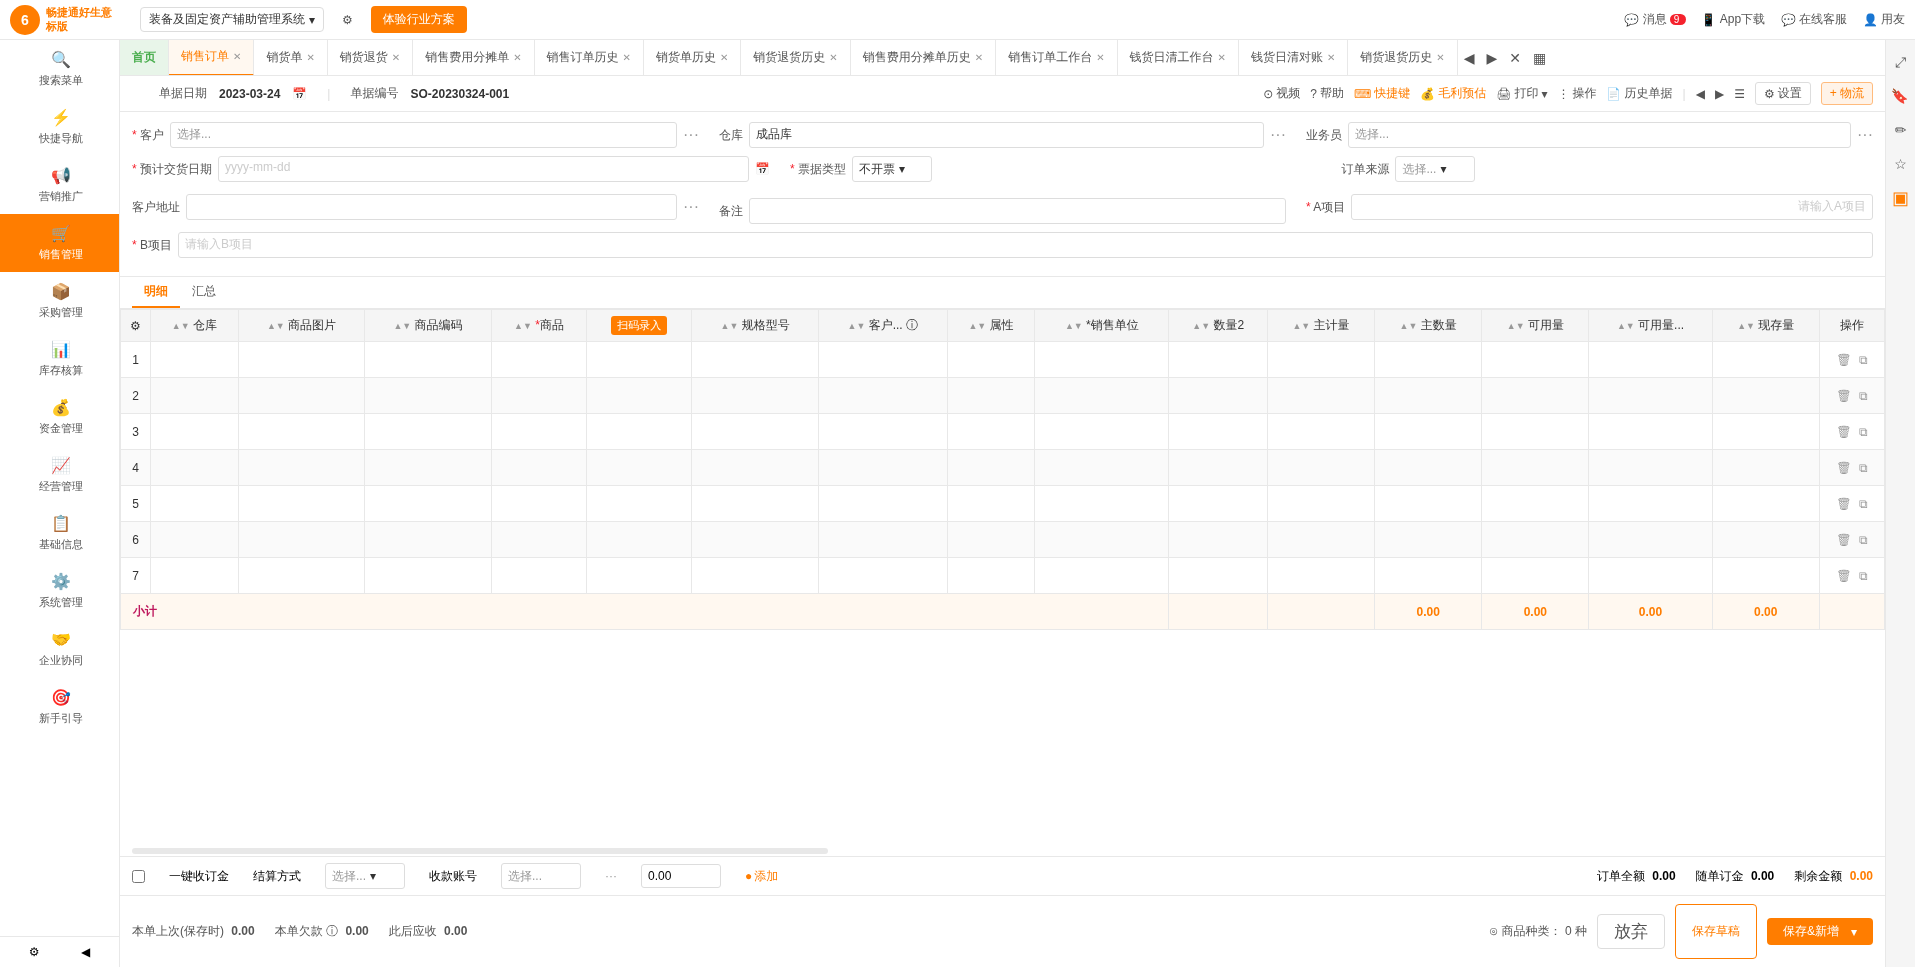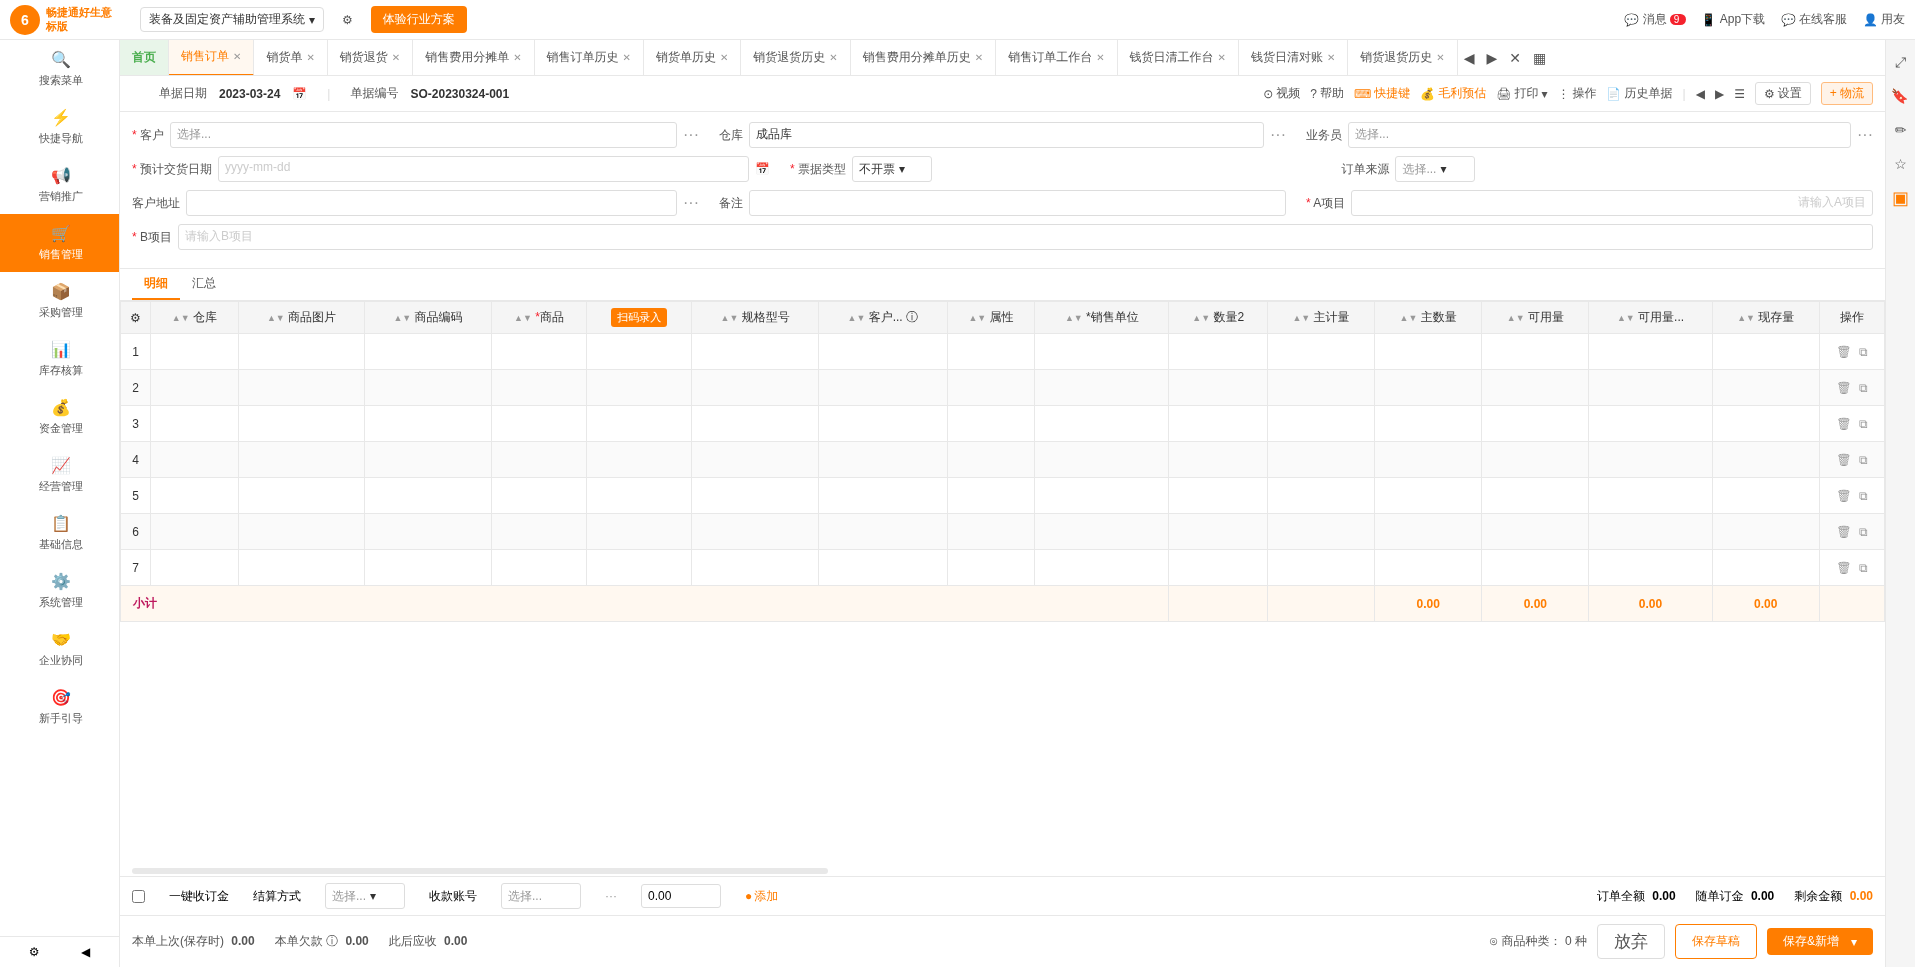--- a/index.html
+++ b/index.html
@@ -229,21 +229,21 @@
       border-top: 1px solid #e8e8e8; background: #fff;
       flex-shrink: 0; font-size: 12px; color: #555;
     }
     .bottom-bar-left { display: flex; gap: 20px; }
     .bottom-bar-right { margin-left: auto; display: flex; align-items: center; gap: 10px; }
     .discard-btn {
       border: 1px solid #ddd; border-radius: 4px; padding: 5px 16px;
       cursor: pointer; font-size: 17px; background: #fff; color: #555;
     }
     .save-draft-btn {
-      border: 1px solid #ff7d00; border-radius: 4px; padding: 8px 16px;
+      border: 1px solid #ff7d00; border-radius: 4px; padding: 18px 16px;
       cursor: pointer; font-size: 12px; background: #fff; color: #ff7d00;
     }
     .save-new-btn {
       background: #ff7d00; color: white; border: none; border-radius: 4px;
       padding: 5px 16px; cursor: pointer; font-size: 12px;
       display: flex; align-items: center; gap: 12px;
     }
 
     
     .right-panel {
@@ -488,21 +488,21 @@
             </div>
           </div>
         </div>
 
         <div class="field-row">
           <div class="field-group" style="flex:1;">
             <span class="field-label">客户地址</span>
             <div class="field-input" style="flex:2;"></div>
             <span class="field-dots">···</span>
           </div>
-          <div class="field-group" style="flex:1;">
+          <div class="field-group" style="flex:1;margin-top:8px;">
             <span class="field-label">备注</span>
             <div class="field-input" style="flex:2;"></div>
           </div>
           <div class="field-group" style="flex:1;">
             <span class="field-label required">A项目</span>
             <div class="field-input" style="flex:2;color:#ccc;text-align:right;">请输入A项目</div>
           </div>
         </div>
 
         <div class="field-row">

